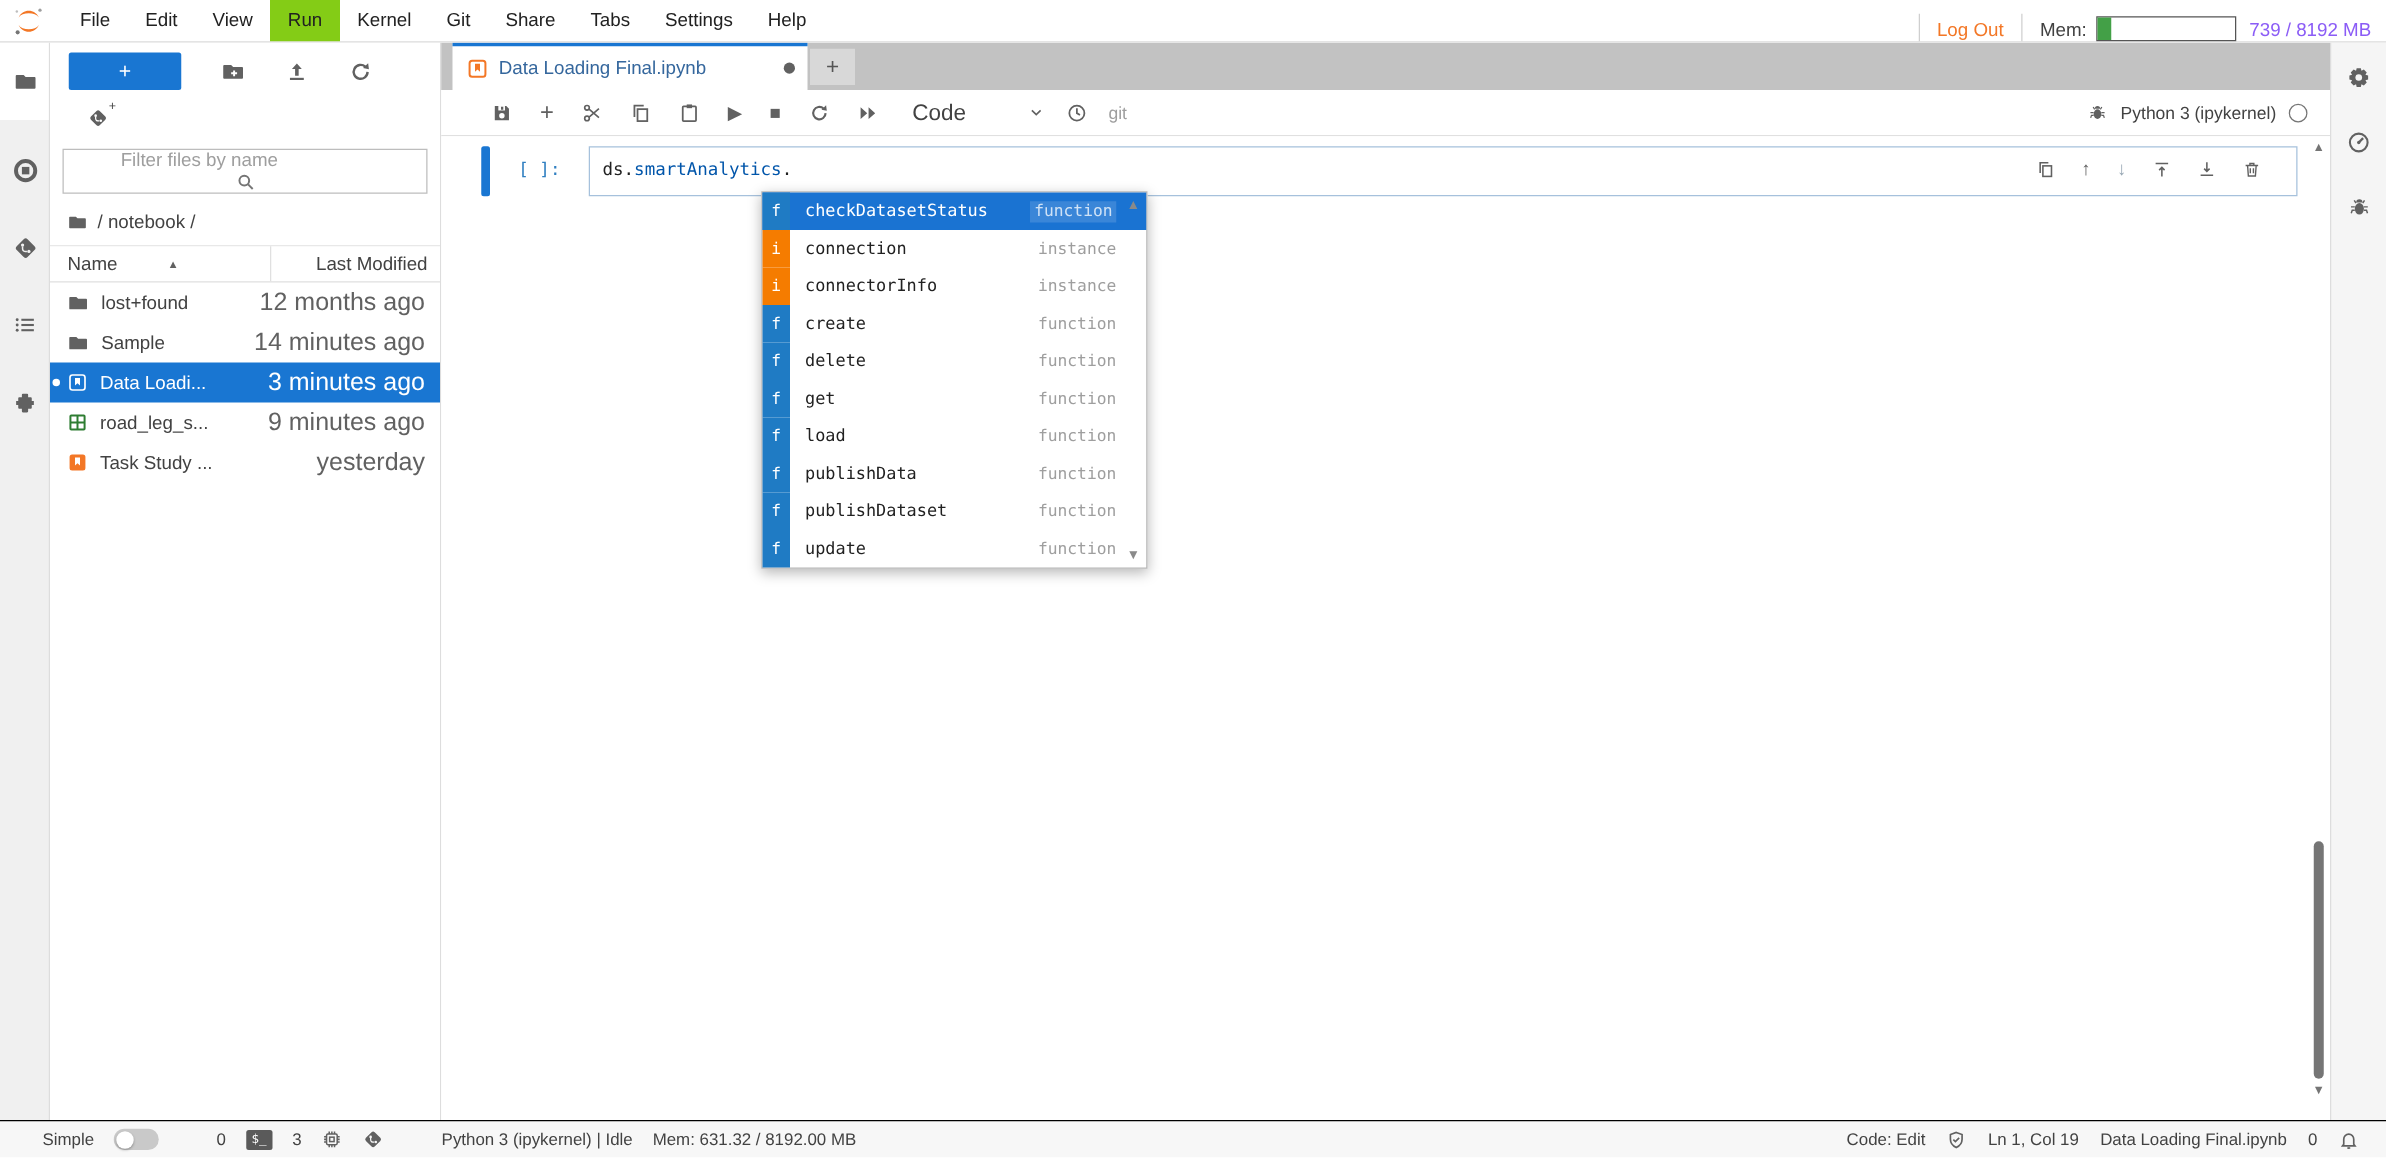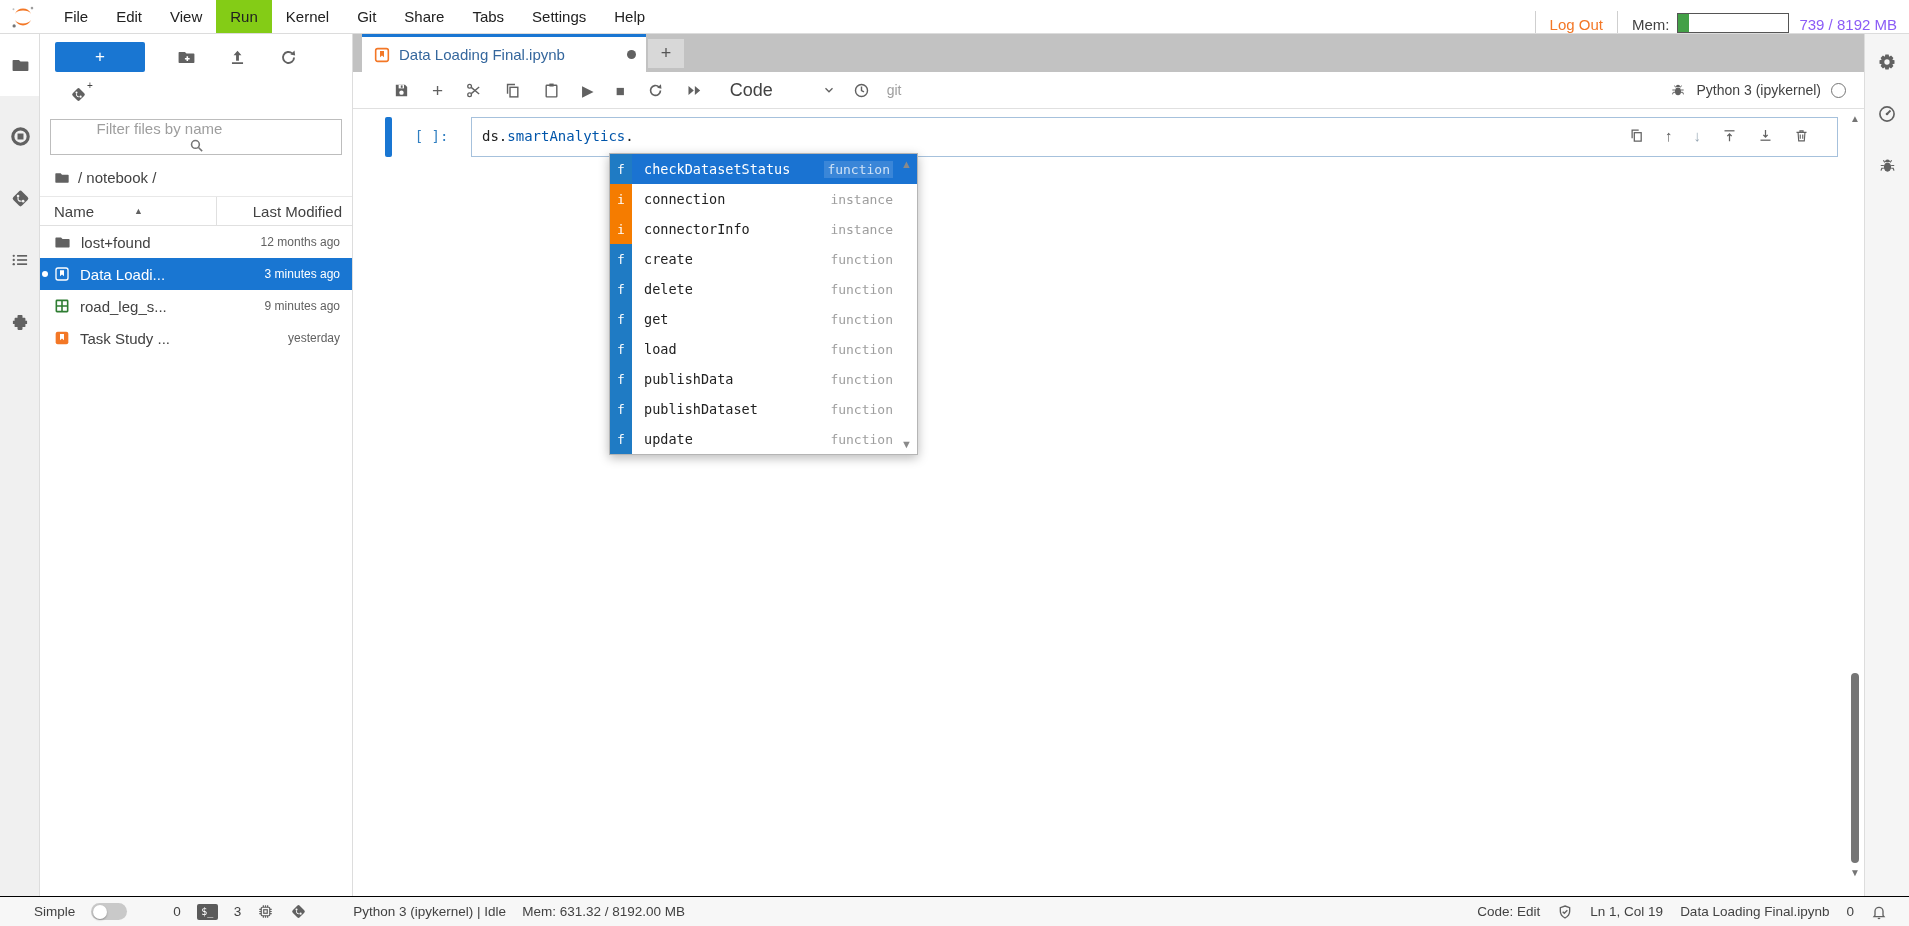--- a/index.html
+++ b/index.html
@@ -46,21 +46,21 @@
   .filter-input { border:none; outline:none; flex:1; font-size:15px; color:#424242; font-family:"Liberation Sans", sans-serif; }
   .filter-input::placeholder { color:#9e9e9e; }
   .breadcrumb { display:flex; align-items:center; gap:8px; padding:14px 0 10px 14px; color:#424242; }
   .fb-header { display:flex; align-items:center; border-top:1px solid #e8e8e8; border-bottom:1px solid #e0e0e0;
                height:30px; padding:0 10px 0 14px; color:#424242; }
   .fb-header .hdr-name { display:flex; align-items:center; gap:40px; flex:1; border-right:1px solid #e0e0e0; height:100%; }
   .sort-arrow { font-size:9px; color:#616161; }
   .hdr-mod { width:125px; text-align:right; padding-left:10px; }
   .fb-row { display:flex; align-items:center; height:32px; padding:0 12px 0 14px; color:#424242; }
   .fb-row .fname { margin-left:10px; flex:1; white-space:nowrap; overflow:hidden; }
-  .fb-row .ftime { font-size:12px; color:#616161; white-space:nowrap; }
+  .fb-row .ftime { font-size:20px; color:#616161; white-space:nowrap; }
   .fb-row.selected { background:#1976d2; color:#fff; padding-left:2px; }
   .fb-row.selected .ftime { color:#fff; }
   .run-dot { width:6px; height:6px; border-radius:50%; background:#fff; margin-right:6px; }
 
   
   .main { flex:1; display:flex; flex-direction:column; min-width:0; position:relative; }
   .tabbar { height:38px; background:#c2c2c2; display:flex; align-items:flex-end; }
   .tab { width:284px; height:38px; margin-left:9px; background:#fff; border-top:3px solid #1976d2;
          display:flex; align-items:center; padding:0 10px 0 12px; gap:9px; }
   .tab-title { font-size:15px; color:#35679d; flex:1; white-space:nowrap; overflow:hidden; }
@@ -265,20 +265,27 @@
       </span>
       <span class="hdr-mod">Last Modified</span>
     </div>
 
     <div class="fb-row">
       <svg viewBox="0 0 24 24" width="17" height="17" fill="#616161">
           <path d="M3 5h7l2 2h9a1 1 0 0 1 1 1v10a1 1 0 0 1-1 1H3a1 1 0 0 1-1-1V6a1 1 0 0 1 1-1z"></path>
         </svg>
       <span class="fname">lost+found</span>
       <span class="ftime">12 months ago</span>
+    </div>
+    <div class="fb-row">
+      <svg viewBox="0 0 24 24" width="17" height="17" fill="#616161">
+          <path d="M3 5h7l2 2h9a1 1 0 0 1 1 1v10a1 1 0 0 1-1 1H3a1 1 0 0 1-1-1V6a1 1 0 0 1 1-1z"></path>
+        </svg>
+      <span class="fname">Sample</span>
+      <span class="ftime">14 minutes ago</span>
     </div>
     <div class="fb-row selected">
       <span class="run-dot"></span>
       <svg viewBox="0 0 24 24" width="16" height="16">
           <rect x="3" y="3" width="18" height="18" rx="3" fill="none" stroke="#fff" stroke-width="2"></rect>
           <path d="M9 6.5h6v9l-3-2.6-3 2.6z" fill="#fff"></path>
         </svg>
       <span class="fname">Data Loadi...</span>
       <span class="ftime">3 minutes ago</span>
     </div>

